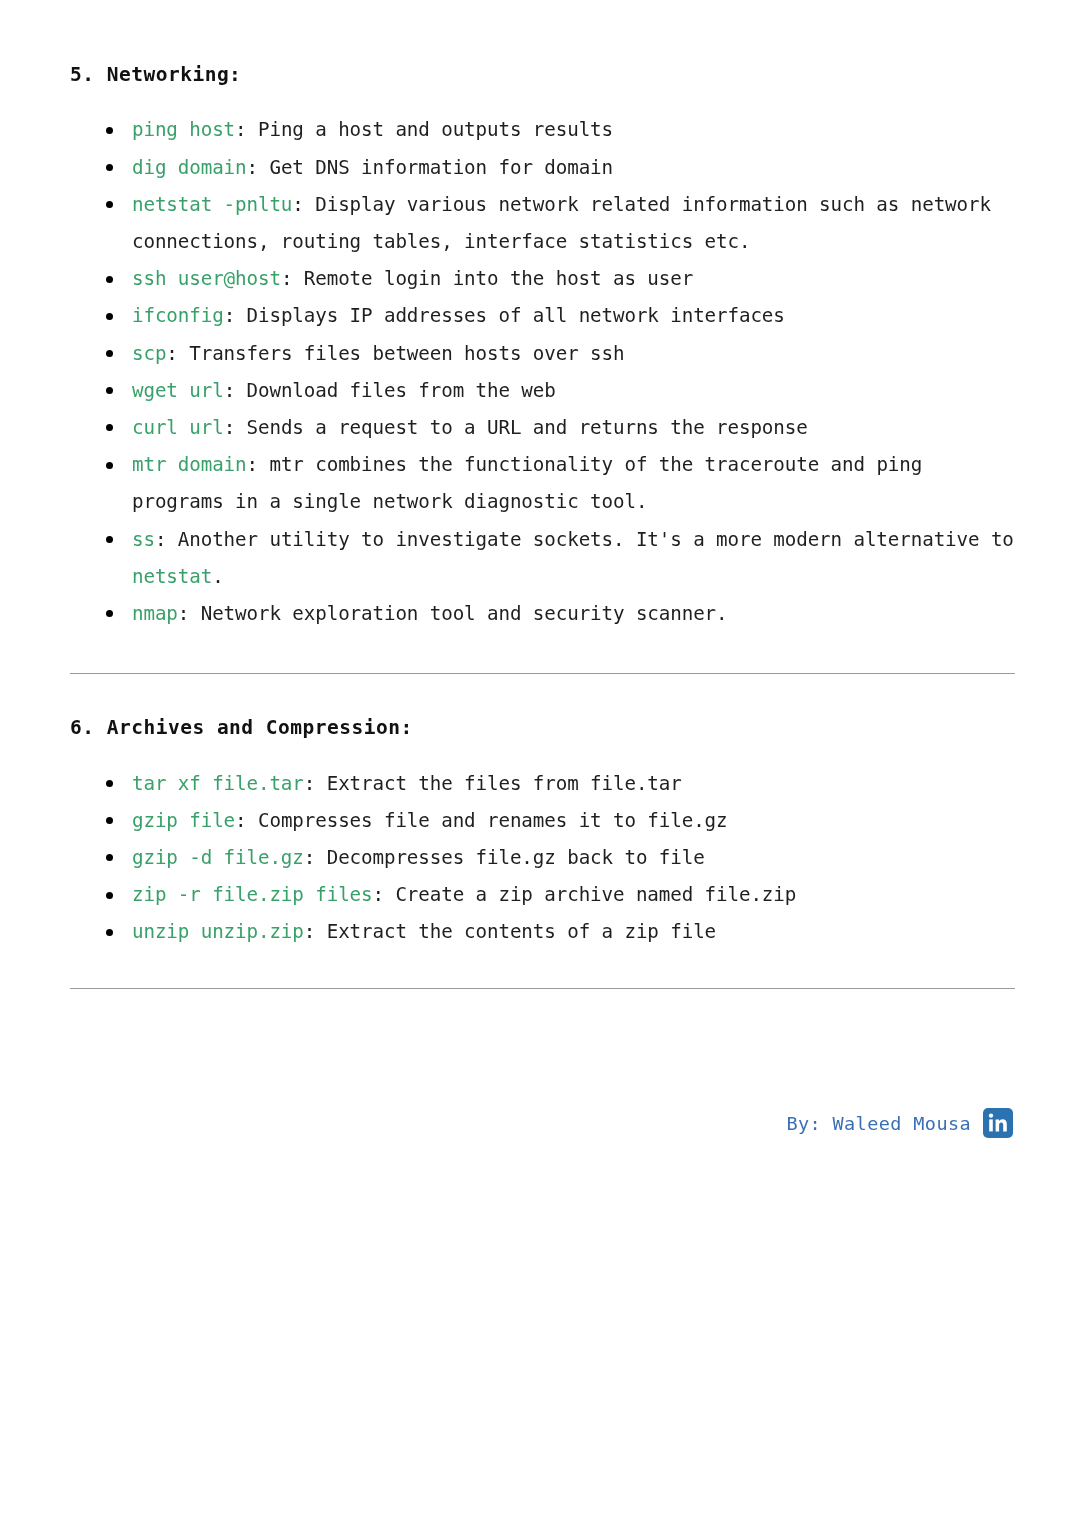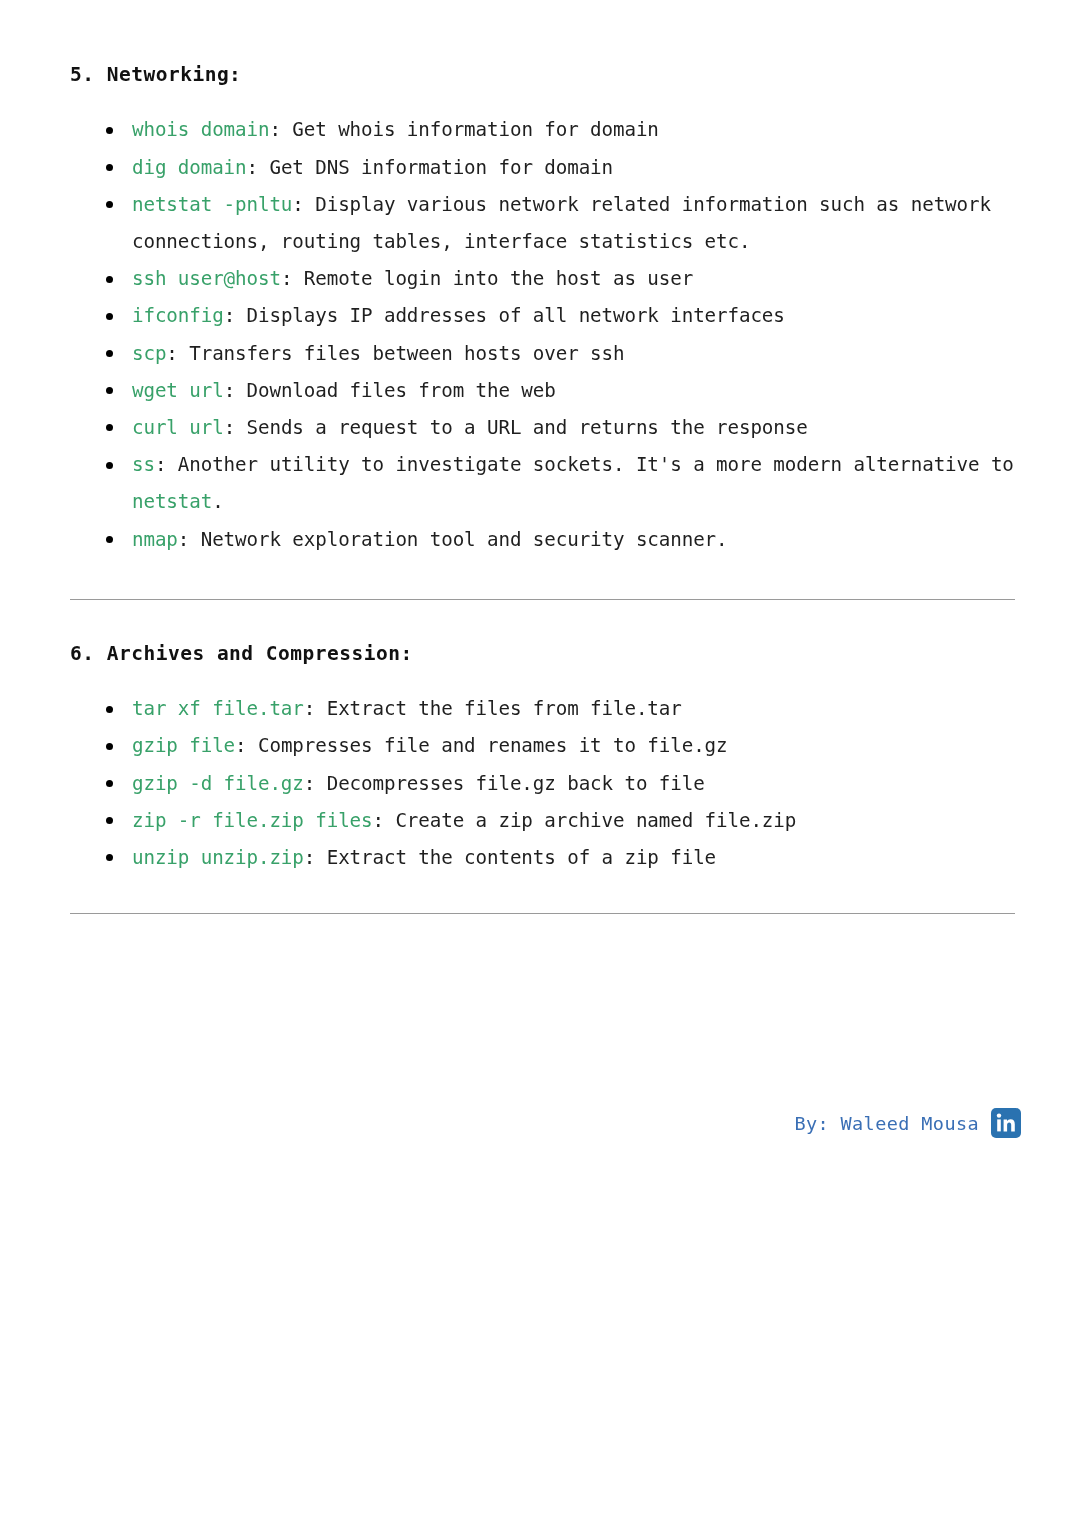--- a/index.html
+++ b/index.html
@@ -69,21 +69,21 @@
     width: 945px;
   }
   .sec5 { margin-bottom: 0; }
   .gap-before-divider-1 { height: 41px; }
   .gap-after-divider-1 { height: 41px; }
   .gap-before-divider-2 { height: 37px; }
   .gap-after-divider-2 { height: 37px; }
 
   .footer {
     position: absolute;
-    right: 66px;
+    right: 74px;
     bottom: 86px;
     display: flex;
     align-items: center;
     gap: 12px;
   }
   .footer-text {
     font-size: 18.5px;
     color: #3a6fb5;
     letter-spacing: 0.4px;
     white-space: nowrap;
@@ -100,28 +100,29 @@
   .li-icon svg { display: block; }
 </style>
 </head>
 <body>
 
 <div class="page">
 
   <div class="section sec5">
     <h2 class="section-heading">5. Networking:</h2>
     <ul class="cmd-list" id="list-0">
-        <li class="cmd-item"><span class="cmd">whois domain</span><span class="desc">: Get whois information for domain</span></li>
+        <li class="cmd-item"><span class="cmd">ping host</span><span class="desc">: Ping a host and outputs results</span></li>
         <li class="cmd-item"><span class="cmd">dig domain</span><span class="desc">: Get DNS information for domain</span></li>
         <li class="cmd-item"><span class="cmd">netstat -pnltu</span><span class="desc">: Display various network related information such as network connections, routing tables, interface statistics etc.</span></li>
         <li class="cmd-item"><span class="cmd">ssh user@host</span><span class="desc">: Remote login into the host as user</span></li>
         <li class="cmd-item"><span class="cmd">ifconfig</span><span class="desc">: Displays IP addresses of all network interfaces</span></li>
         <li class="cmd-item"><span class="cmd">scp</span><span class="desc">: Transfers files between hosts over ssh</span></li>
         <li class="cmd-item"><span class="cmd">wget url</span><span class="desc">: Download files from the web</span></li>
         <li class="cmd-item"><span class="cmd">curl url</span><span class="desc">: Sends a request to a URL and returns the response</span></li>
+        <li class="cmd-item"><span class="cmd">mtr domain</span><span class="desc">: mtr combines the functionality of the traceroute and ping programs in a single network diagnostic tool.</span></li>
         <li class="cmd-item"><span class="cmd">ss</span><span class="desc">: Another utility to investigate sockets. It's a more modern alternative to </span><span class="cmd">netstat</span><span class="desc">.</span></li>
         <li class="cmd-item"><span class="cmd">nmap</span><span class="desc">: Network exploration tool and security scanner.</span></li>
       </ul>
   </div>
 
   <div class="gap-before-divider-1"></div>
   <hr class="divider">
   <div class="gap-after-divider-1"></div>
 
   <div class="section">

